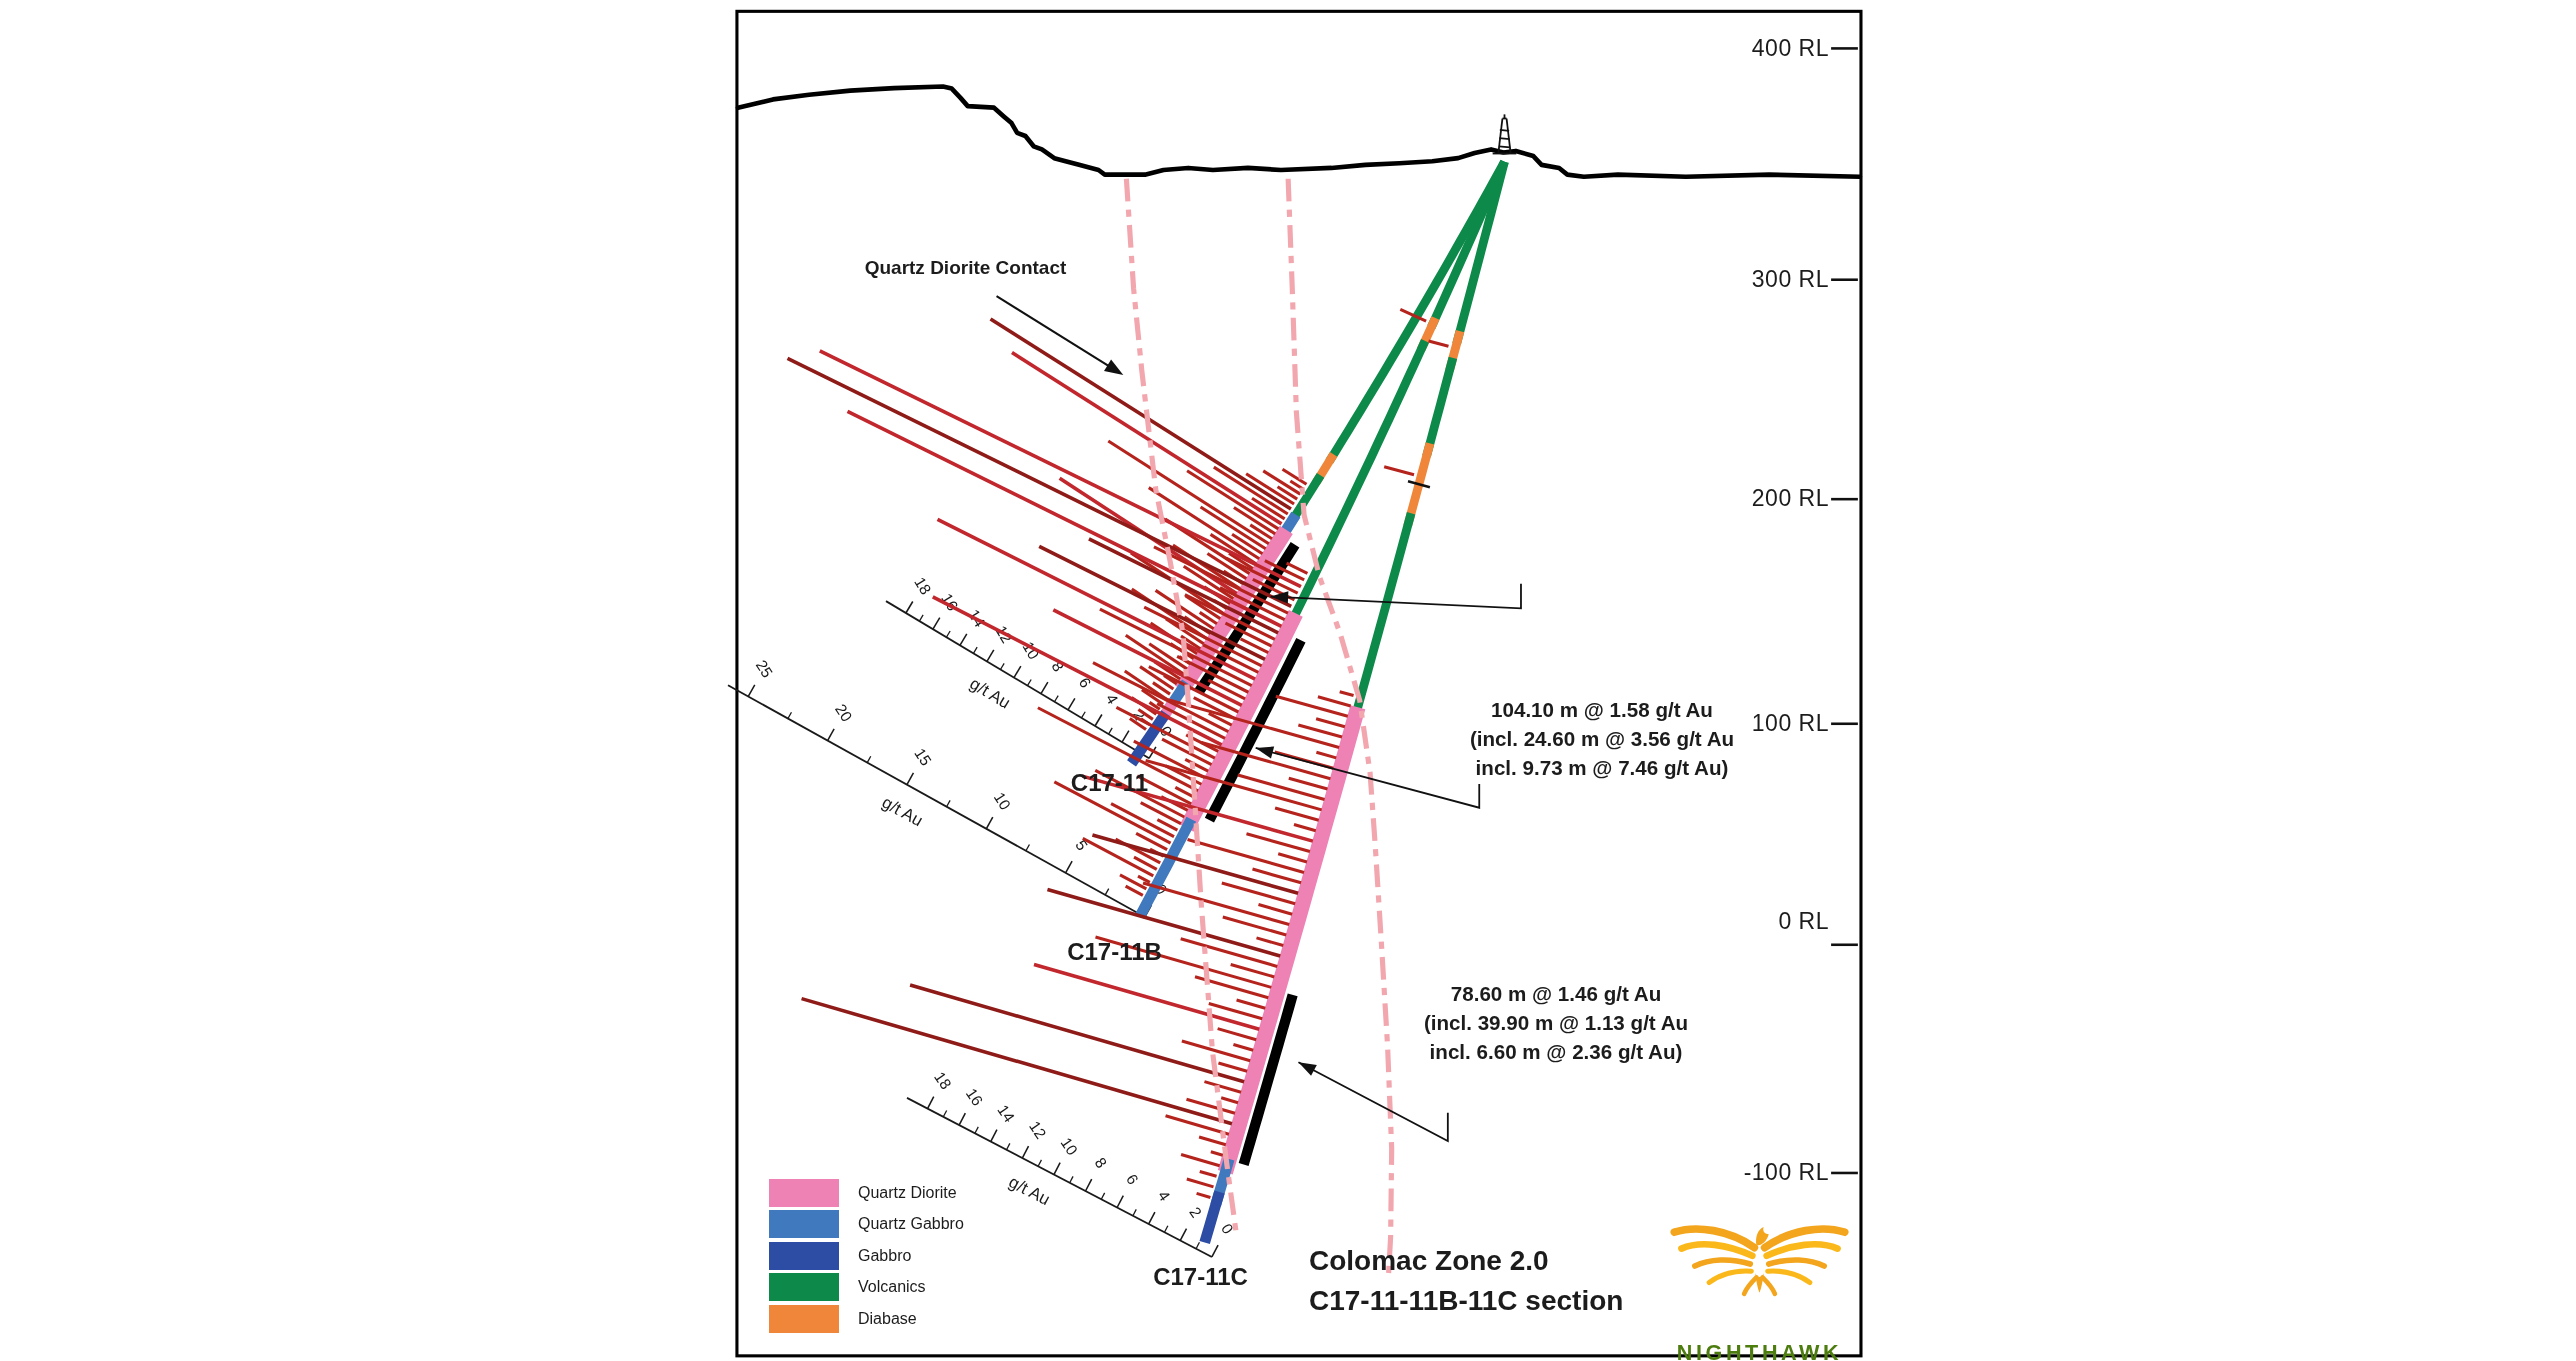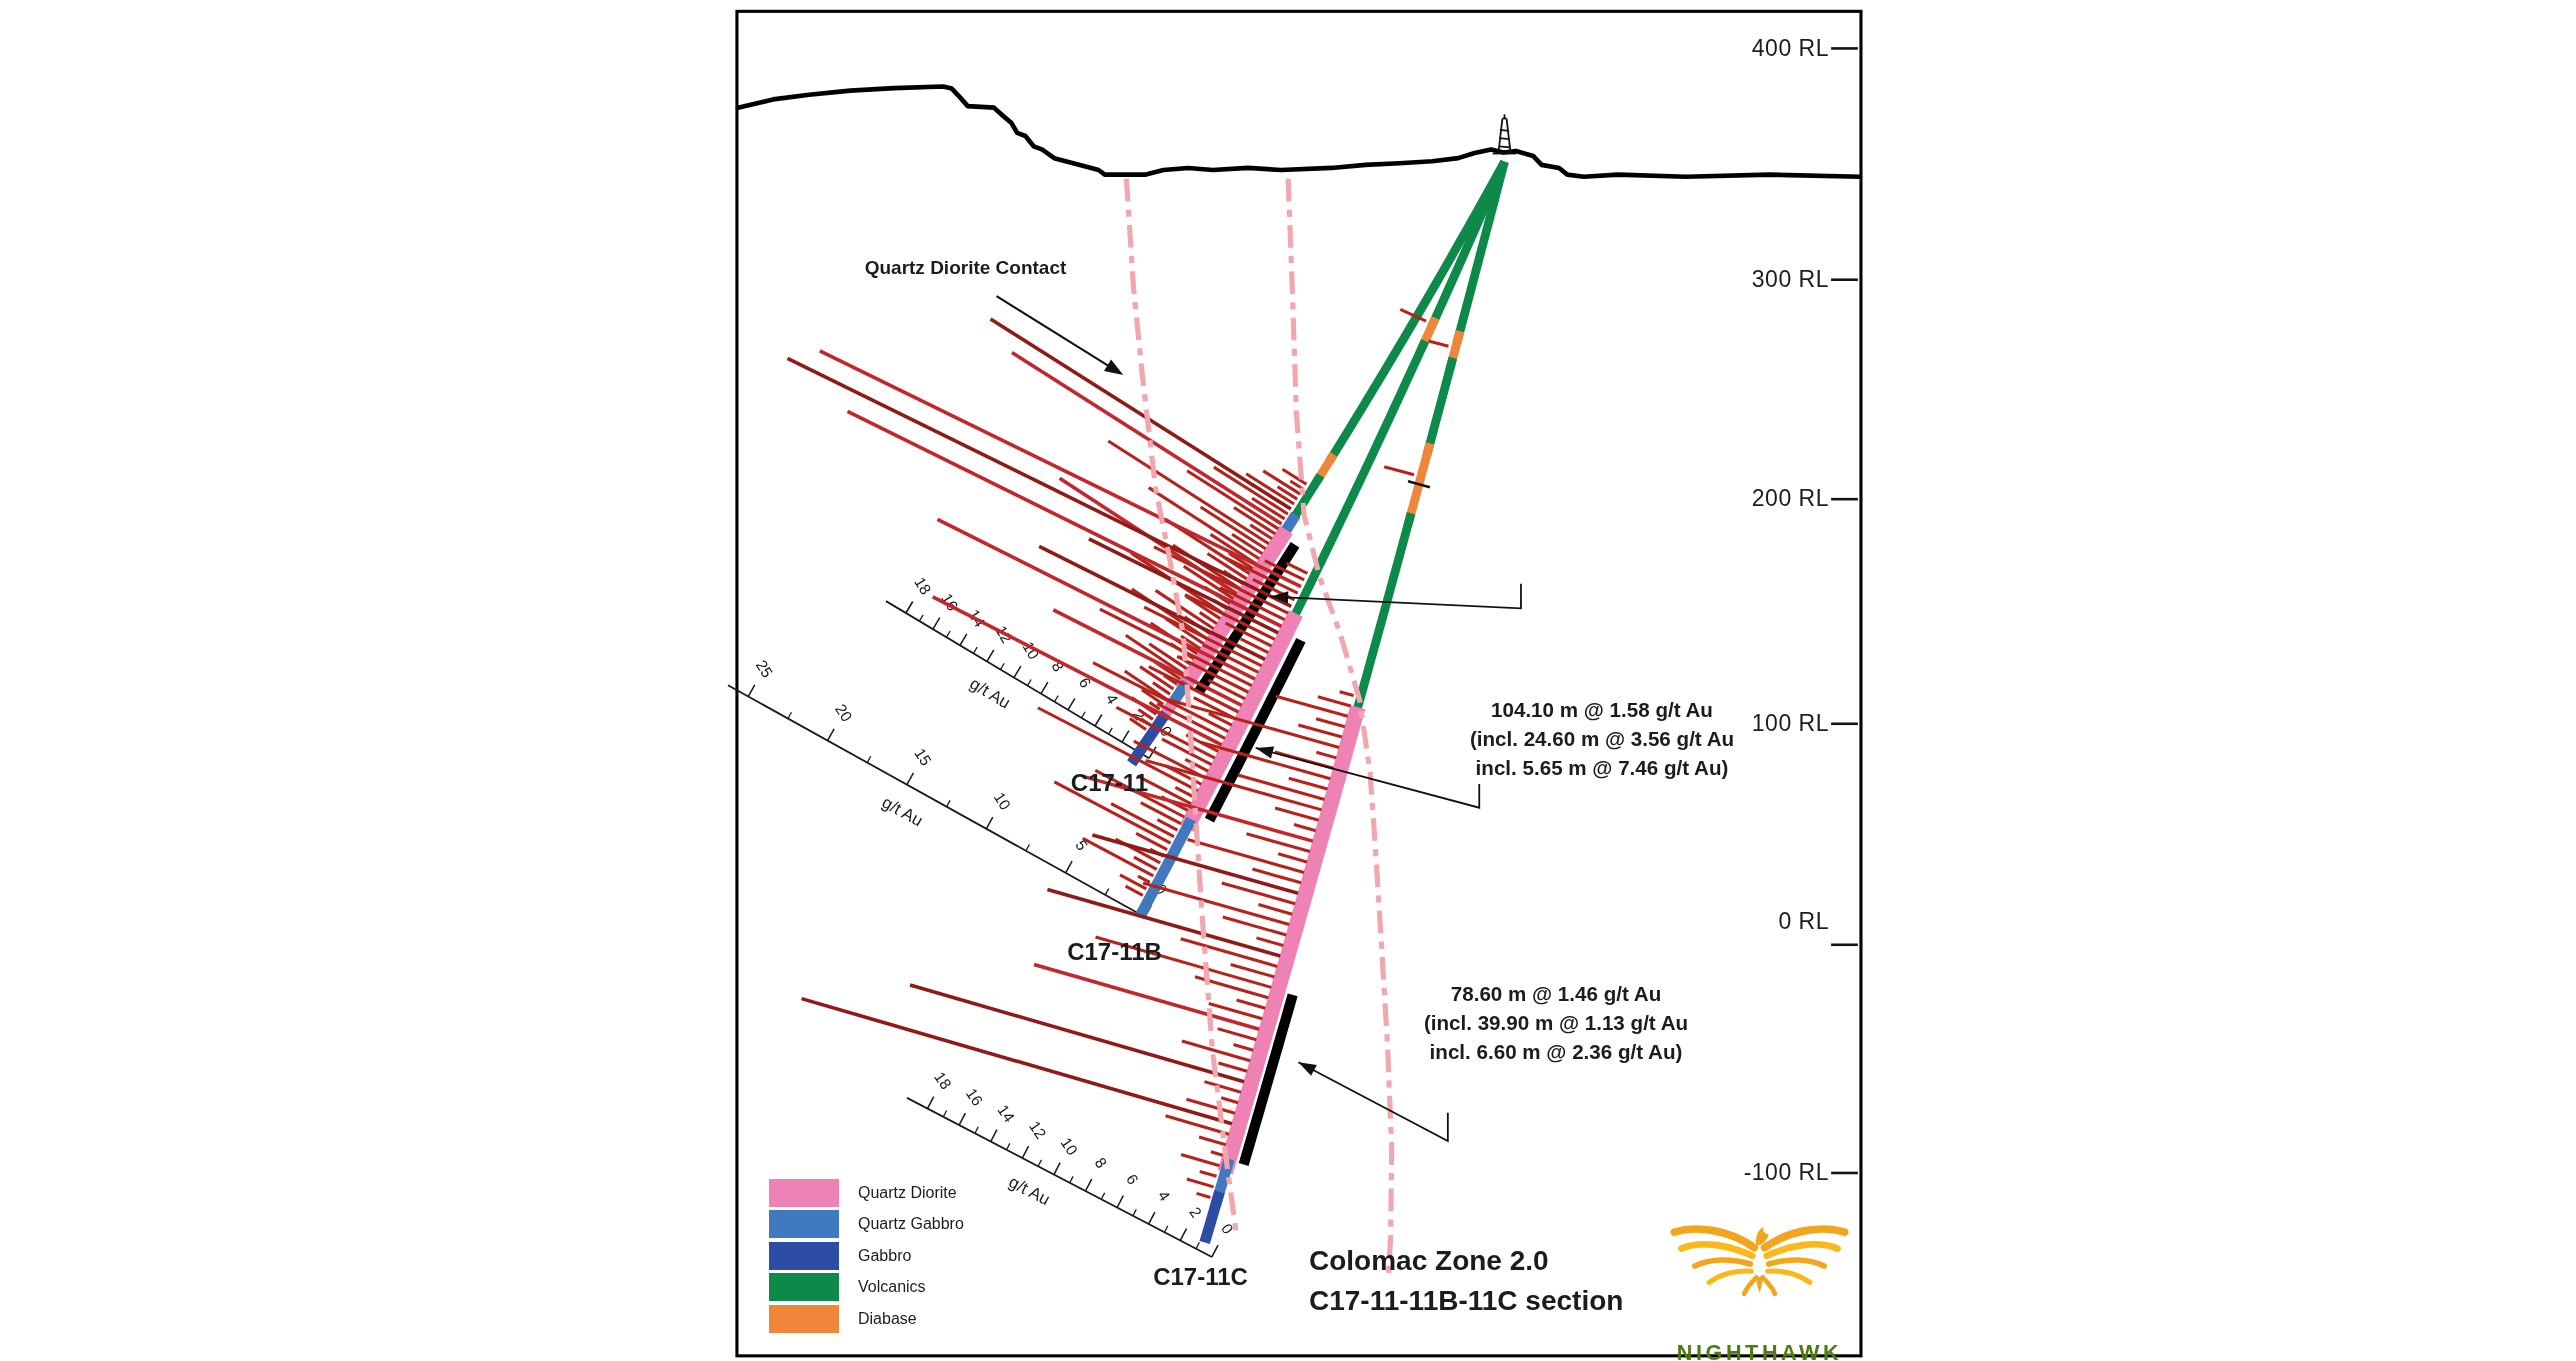--- a/index.html
+++ b/index.html
@@ -316,21 +316,21 @@
   <div class="ov rl" style="left:1695px;top:485px">200 RL</div>
   <div class="ov rl" style="left:1695px;top:710px">100 RL</div>
   <div class="ov rl" style="left:1695px;top:908px">0 RL</div>
   <div class="ov rl" style="left:1695px;top:1159px">-100 RL</div>
 
   <div class="ov contact-label" style="left:806px;top:257px">Quartz Diorite Contact</div>
 
   <div class="ov ann" style="left:1391px;top:695px">
     <div>104.10 m @ 1.58 g/t Au</div>
     <div>(incl. 24.60 m @ 3.56 g/t Au</div>
-    <div>incl. 5.65 m @ 7.46 g/t Au)</div>
+    <div>incl. 9.73 m @ 7.46 g/t Au)</div>
   </div>
   <div class="ov ann" style="left:1345px;top:979px">
     <div>78.60 m @ 1.46 g/t Au</div>
     <div>(incl. 39.90 m @ 1.13 g/t Au</div>
     <div>incl. 6.60 m @ 2.36 g/t Au)</div>
   </div>
 
   <div class="ov hole-label" style="left:1027px;top:769px">C17-11</div>
   <div class="ov hole-label" style="left:1032px;top:938px">C17-11B</div>
   <div class="ov hole-label" style="left:1118px;top:1263px">C17-11C</div>

